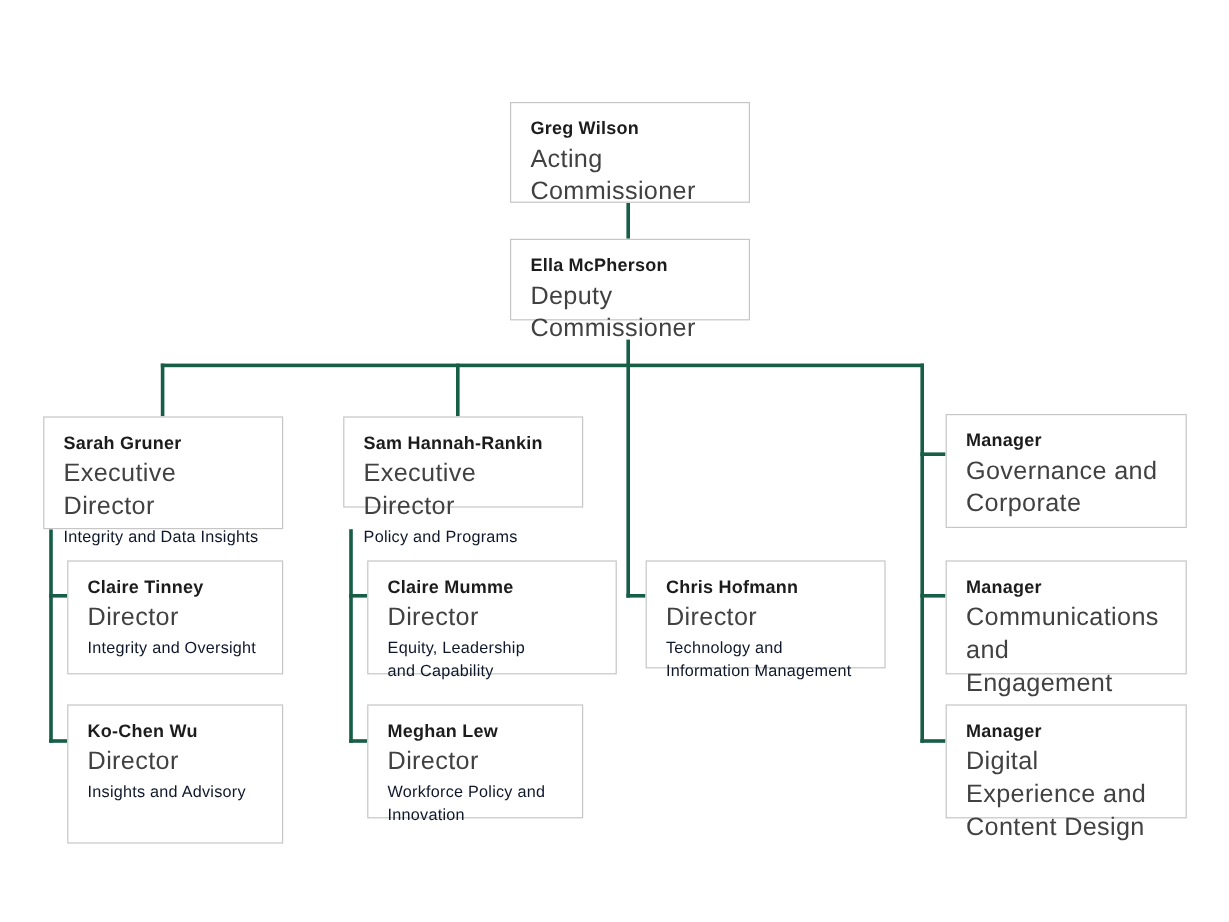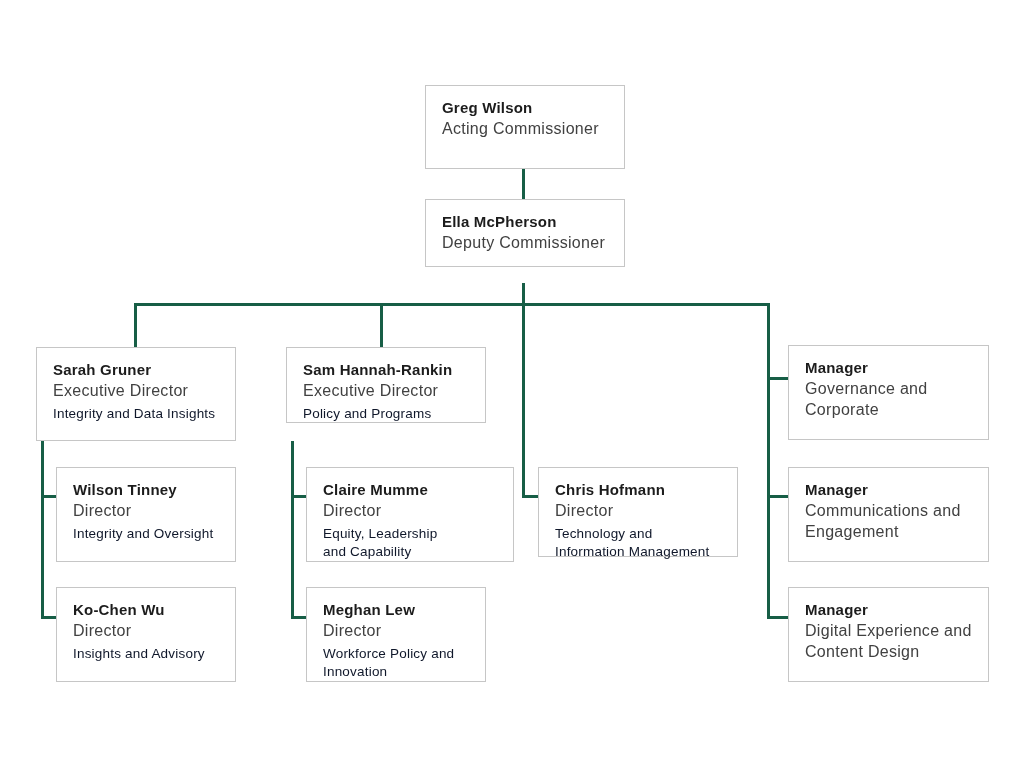--- a/index.html
+++ b/index.html
@@ -19,21 +19,21 @@
   }
   .node .name{
     font-size:15px;
     font-weight:700;
     color:#1c1c1c;
     letter-spacing:.2px;
     margin-bottom:3px;
     white-space:pre-line;
   }
   .node .role{
-    font-size:16px;
+    font-size:21px;
     font-weight:400;
     color:#414141;
     letter-spacing:.3px;
     line-height:1.3;
     white-space:pre-line;
   }
   .node .dept{
     font-size:13.5px;
     font-weight:400;
     color:#0f172a;
@@ -94,21 +94,21 @@
   </div>
 
   <div class="node" style="left:788px;top:345px;width:201px;height:95px">
     <div class="name">Manager</div>
     <div class="role">Governance and
 Corporate</div>
     <div class="dept"></div>
   </div>
 
   <div class="node" style="left:56px;top:467px;width:180px;height:95px">
-    <div class="name">Wilson Tinney</div>
+    <div class="name">Claire Tinney</div>
     <div class="role">Director</div>
     <div class="dept">Integrity and Oversight</div>
   </div>
 
   <div class="node" style="left:306px;top:467px;width:208px;height:95px">
     <div class="name">Claire Mumme</div>
     <div class="role">Director</div>
     <div class="dept">Equity, Leadership
 and Capability</div>
   </div>
@@ -120,21 +120,21 @@
 Information Management</div>
   </div>
 
   <div class="node" style="left:788px;top:467px;width:201px;height:95px">
     <div class="name">Manager</div>
     <div class="role">Communications and
 Engagement</div>
     <div class="dept"></div>
   </div>
 
-  <div class="node" style="left:56px;top:587px;width:180px;height:95px">
+  <div class="node" style="left:56px;top:587px;width:180px;height:116px">
     <div class="name">Ko-Chen Wu</div>
     <div class="role">Director</div>
     <div class="dept">Insights and Advisory</div>
   </div>
 
   <div class="node" style="left:306px;top:587px;width:180px;height:95px">
     <div class="name">Meghan Lew</div>
     <div class="role">Director</div>
     <div class="dept">Workforce Policy and
 Innovation</div>

